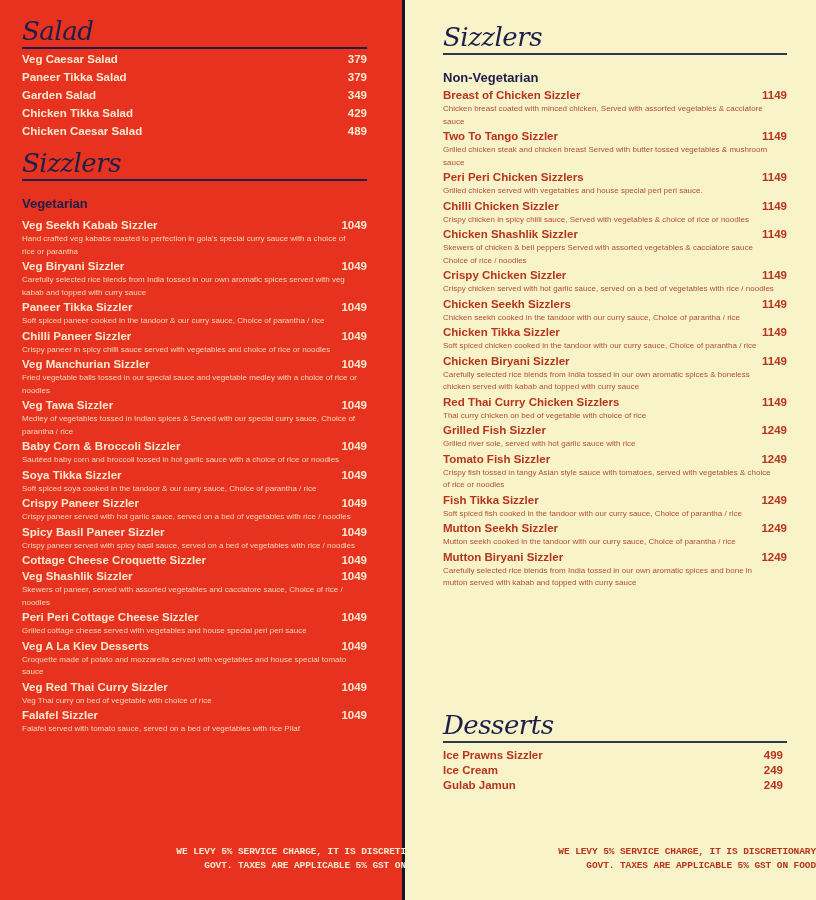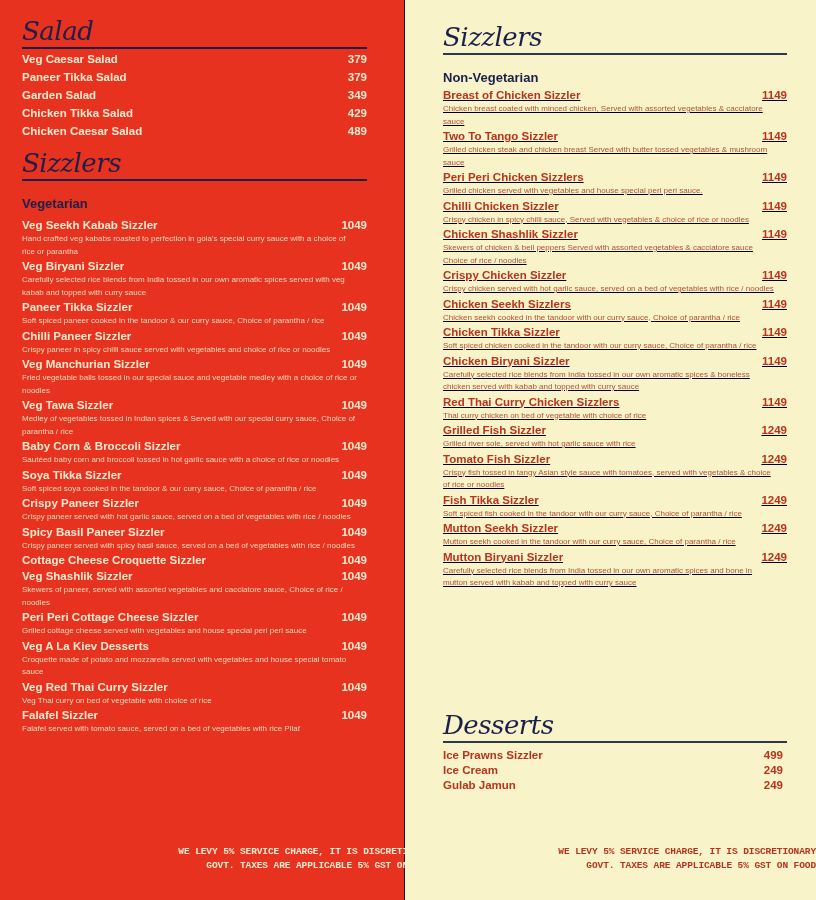--- a/index.html
+++ b/index.html
@@ -1,19 +1,19 @@
 <!DOCTYPE html>
 <html><head>
   <meta charset="utf-8">
   <style>
     * { margin: 0; padding: 0; box-sizing: border-box; }
     html, body { width: 816px; height: 900px; overflow: hidden; }
     body { font-family: "Liberation Sans", "DejaVu Sans", sans-serif; position: relative; }
     .panel { position: absolute; top: 0; height: 900px; }
-    .panel-left { left: 0; width: 405px; background: #e7321f; border-right: 1px solid #0f172a; padding-left: 32px; }
+    .panel-left { left: 0; width: 405px; background: #e7321f; border-right: 3px solid #0f172a; padding-left: 32px; }
     .panel-right { left: 405px; width: 411px; background: #f8f3c8; }
 
     .section { position: absolute; }
     .script-title {
       font-family: "DejaVu Serif", serif;
       font-style: italic;
       font-size: 26px;
       line-height: 30px;
       color: #1b1f4a;
       letter-spacing: -0.5px;
@@ -205,21 +205,21 @@
     <div>GOVT. TAXES ARE APPLICABLE 5% GST ON FOOD</div>
   </div>
 </div>
 
 <div class="panel panel-right right">
 
   <div class="section" style="left:38px; top:22px; width:344px;">
     <span class="script-title">Sizzlers</span>
     <div class="rule right"></div>
     <div class="sub-title">Non-Vegetarian</div>
-    <div style="margin-top:1px;text-decoration:underline;">
+    <div style="margin-top:1px;">
       <div class="item">
           <div class="item-head">
             <span>Breast of Chicken Sizzler</span>
             <span>1149</span>
           </div>
           <div class="item-desc">Chicken breast coated with minced chicken, Served with assorted vegetables &amp; cacciatore sauce</div>
         </div>
       <div class="item">
           <div class="item-head">
             <span>Two To Tango Sizzler</span>

